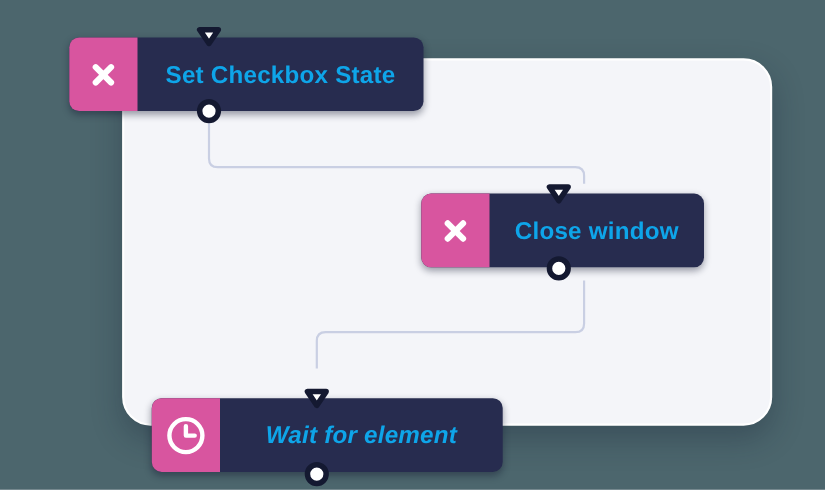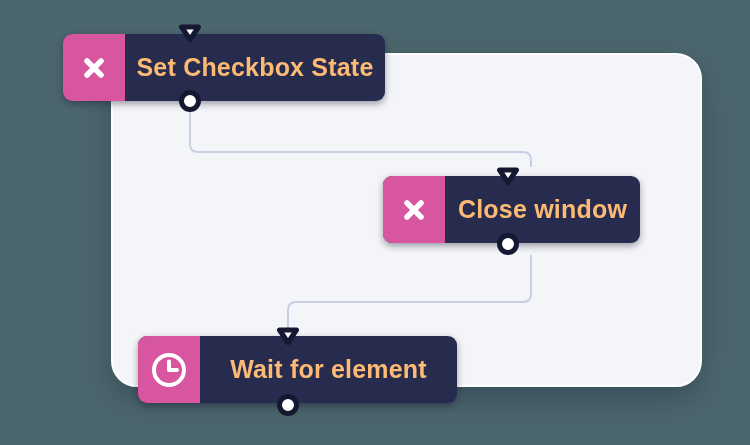--- a/index.html
+++ b/index.html
@@ -44,39 +44,39 @@
     height: 67px;
     display: flex;
     align-items: stretch;
     background: #272c4f;
     border-radius: 9px;
     box-shadow: 0 3px 7px rgba(18,23,46,0.40);
     z-index: 3;
   }
   .node1 { left: 63px;  top: 34px;  width: 322px; }
   .node2 { left: 383px; top: 176px; width: 257px; }
-  .node3 { left: 138px; top: 336px; width: 319px; }
+  .node3 { left: 138px; top: 362px; width: 319px; font-style: italic; }
 
   .icon-box {
     flex: 0 0 62px;
     width: 62px;
     background: #d8559f;
     border-radius: 9px 0 0 9px;
     display: flex;
     align-items: center;
     justify-content: center;
   }
   .node-label {
     flex: 1;
     display: flex;
     align-items: center;
     justify-content: center;
-    color: #fdba74;
+    color: #0ea5e9;
     font-weight: bold;
-    font-size: 25px;
+    font-size: 22px;
     letter-spacing: 0.2px;
     white-space: nowrap;
     padding: 0 8px;
   }
 
   
   .port-in {
     position: absolute;
     width: 28px; height: 24px;
     z-index: 4;

